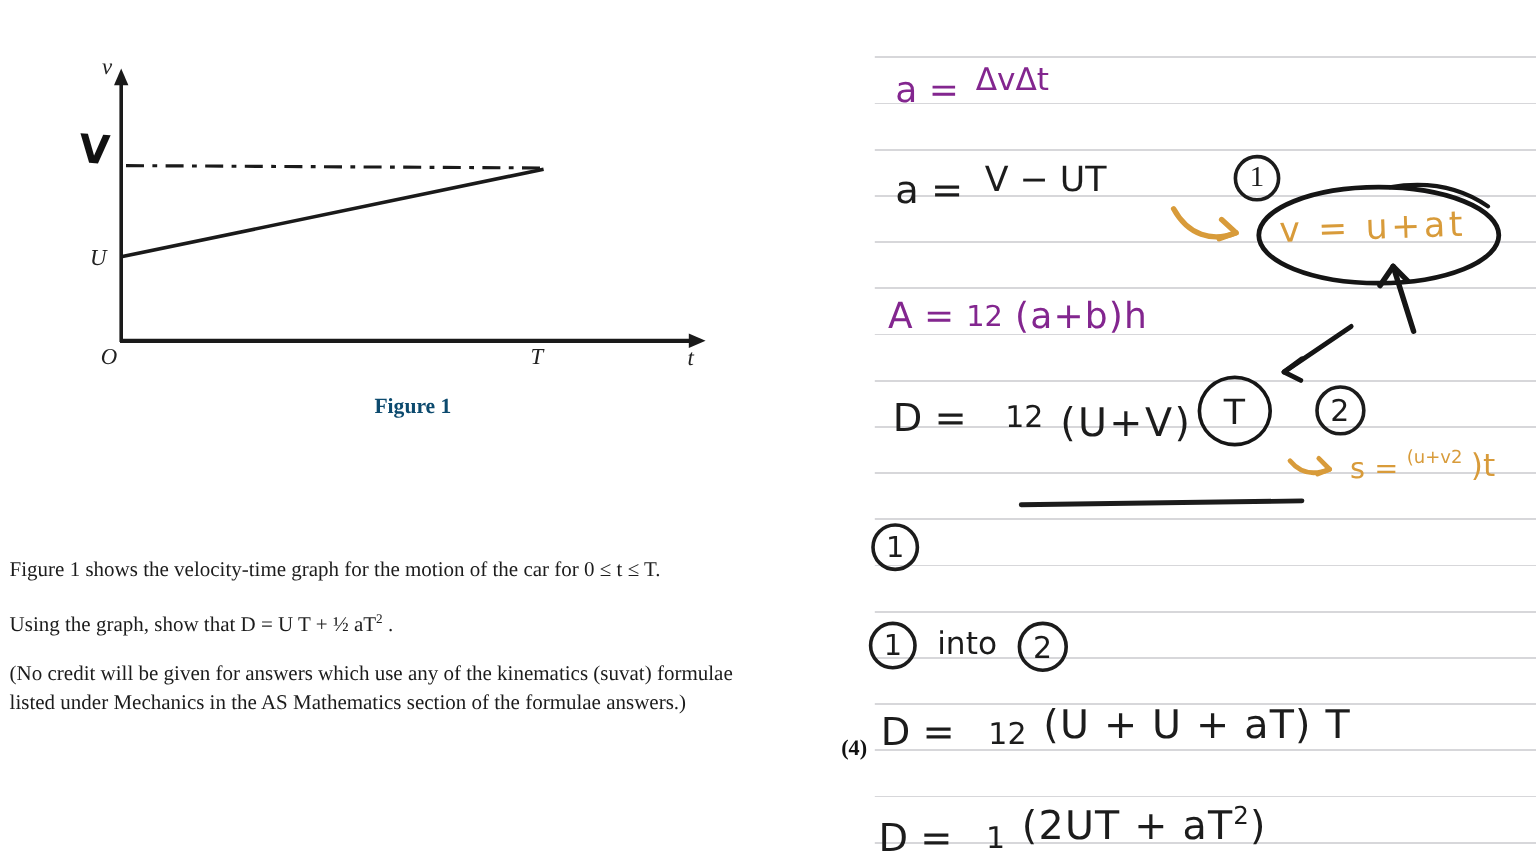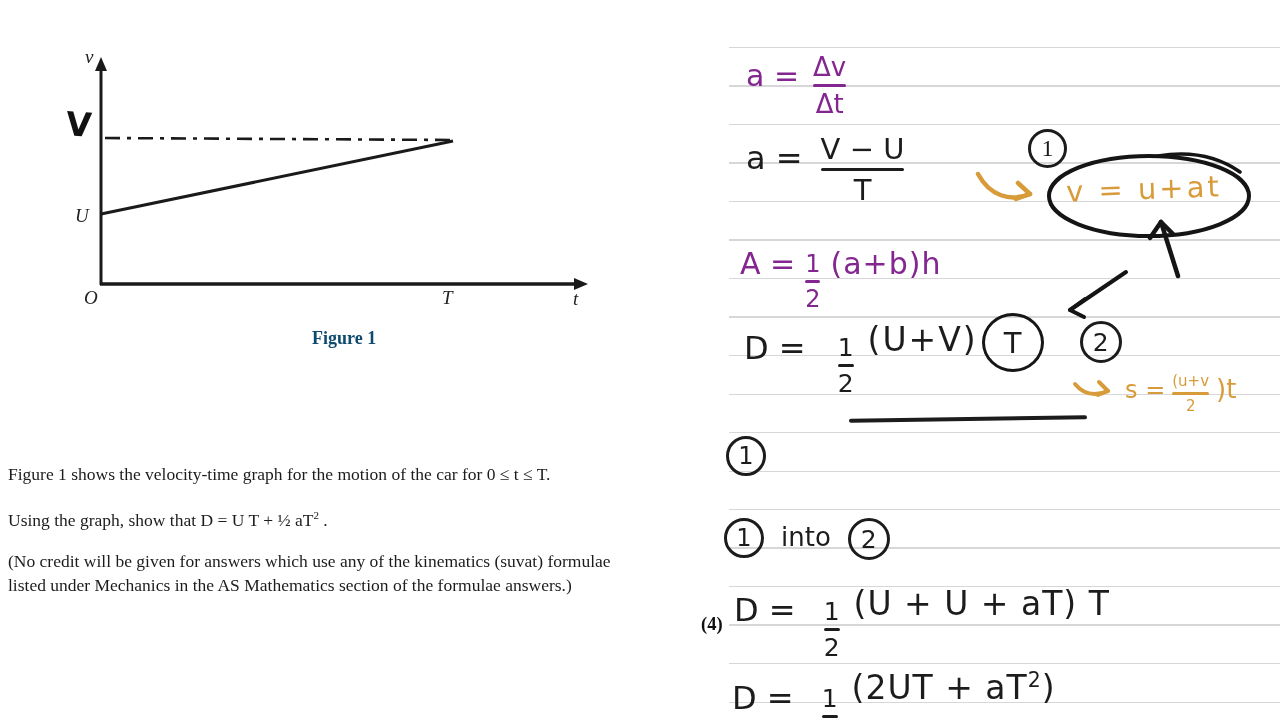--- a/index.html
+++ b/index.html
@@ -22,21 +22,21 @@
     position:absolute;font-family:"DejaVu Sans",sans-serif;font-weight:bold;
     font-size:33px;color:#111;transform:rotate(4deg);
   }
   
   .hw{
     position:absolute;display:flex;align-items:flex-start;
     font-family:"DejaVu Sans",sans-serif;color:#1c1c1c;
   }
   .purple{color:#83268f;}
   .orange{color:#d89b3a;}
-  .frac{display:flex;flex-direction:column;align-items:center;}
+  .frac{display:flex;flex-direction:row;}
   .frac .bar{align-self:stretch;height:3px;background:currentColor;border-radius:2px;margin:2px 0;}
   .badge{
     flex:none;border:3px solid #1c1c1c;border-radius:50%;
     display:flex;align-items:center;justify-content:center;color:#1c1c1c;
   }
   .circleT{
     flex:none;border:3.5px solid #161616;border-radius:50%;
     display:flex;align-items:center;justify-content:center;
   }
   .hand-rule{position:absolute;background:#1c1c1c;border-radius:2px;transform:rotate(-0.8deg);}
@@ -128,21 +128,21 @@
   <span style="font-size:30px;letter-spacing:1px;">(a+b)h</span>
 </div>
 
 <div class="hw" style="left:744px;top:316px;gap:14px;">
   <span style="font-size:32px;margin-top:13px;">D =</span>
   <span class="frac" style="font-size:25px;margin-top:17px;margin-left:18px;">
     <span>1</span>
     <span class="bar"></span>
     <span>2</span>
   </span>
-  <span style="font-size:33px;margin-top:4px;letter-spacing:2px;">(U+V)</span>
+  <span style="font-size:33px;margin-top:16px;letter-spacing:2px;">(U+V)</span>
   <span class="circleT" style="width:56px;height:53px;margin:-3px 0 0 -10px;font-size:29px;">T</span>
   <span class="badge" style="width:36px;height:36px;font-size:25px;margin:5px 0 0 22px;">2</span>
 </div>
 
 <div class="hw orange" style="left:1072px;top:372px;gap:7px;">
   <svg width="46" height="26" viewBox="0 0 46 26" fill="none" style="margin-top:4px;">
     <path d="M3 8 C 12 19, 24 20, 36 15" stroke="#d89b3a" stroke-width="4" stroke-linecap="round"></path>
     <path d="M36 15 L27 6 M36 15 L26 19" stroke="#d89b3a" stroke-width="4" stroke-linecap="round"></path>
   </svg>
   <span style="font-size:24px;margin-top:4px;">s =</span>

